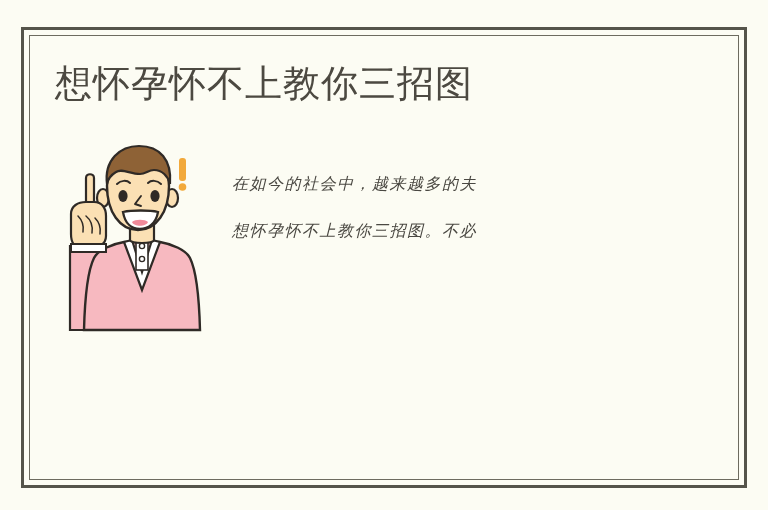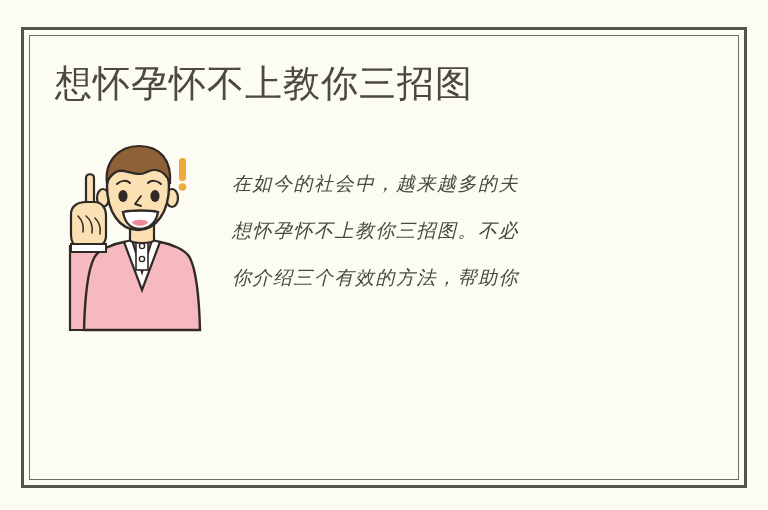--- a/index.html
+++ b/index.html
@@ -53,21 +53,21 @@
     font-family: "Liberation Sans", "DejaVu Sans", sans-serif;
     white-space: nowrap;
   }
 
   
   .body-text {
     position: absolute;
     left: 232px;
     top: 160px;
     width: 440px;
-    font-size: 19px;
+    font-size: 16px;
     line-height: 47px;
     letter-spacing: 1.5px;
     color: #4a4842;
     font-family: "DejaVu Sans", sans-serif;
     font-style: italic;
   }
   .body-text .ln { display: block; white-space: nowrap; }
 
   
   .illustration {
@@ -142,16 +142,15 @@
         <path d="M33 78 C37 82 39 88 38 94" fill="none" stroke="#2f2a26" stroke-width="1.5" stroke-linecap="round"></path>
 
         <path d="M9 104 L44 104 L44 112 L9 112 Z" fill="#ffffff" stroke="#2f2a26" stroke-width="2"></path>
       </g>
     </svg>
   </div>
 
   <div class="body-text">
     <span class="ln">在如今的社会中，越来越多的夫</span>
     <span class="ln">想怀孕怀不上教你三招图。不必</span>
-    <span class="ln">你介绍三个有效的方法，帮助你</span>
   </div>
 
 </div>
 
 </body></html>

